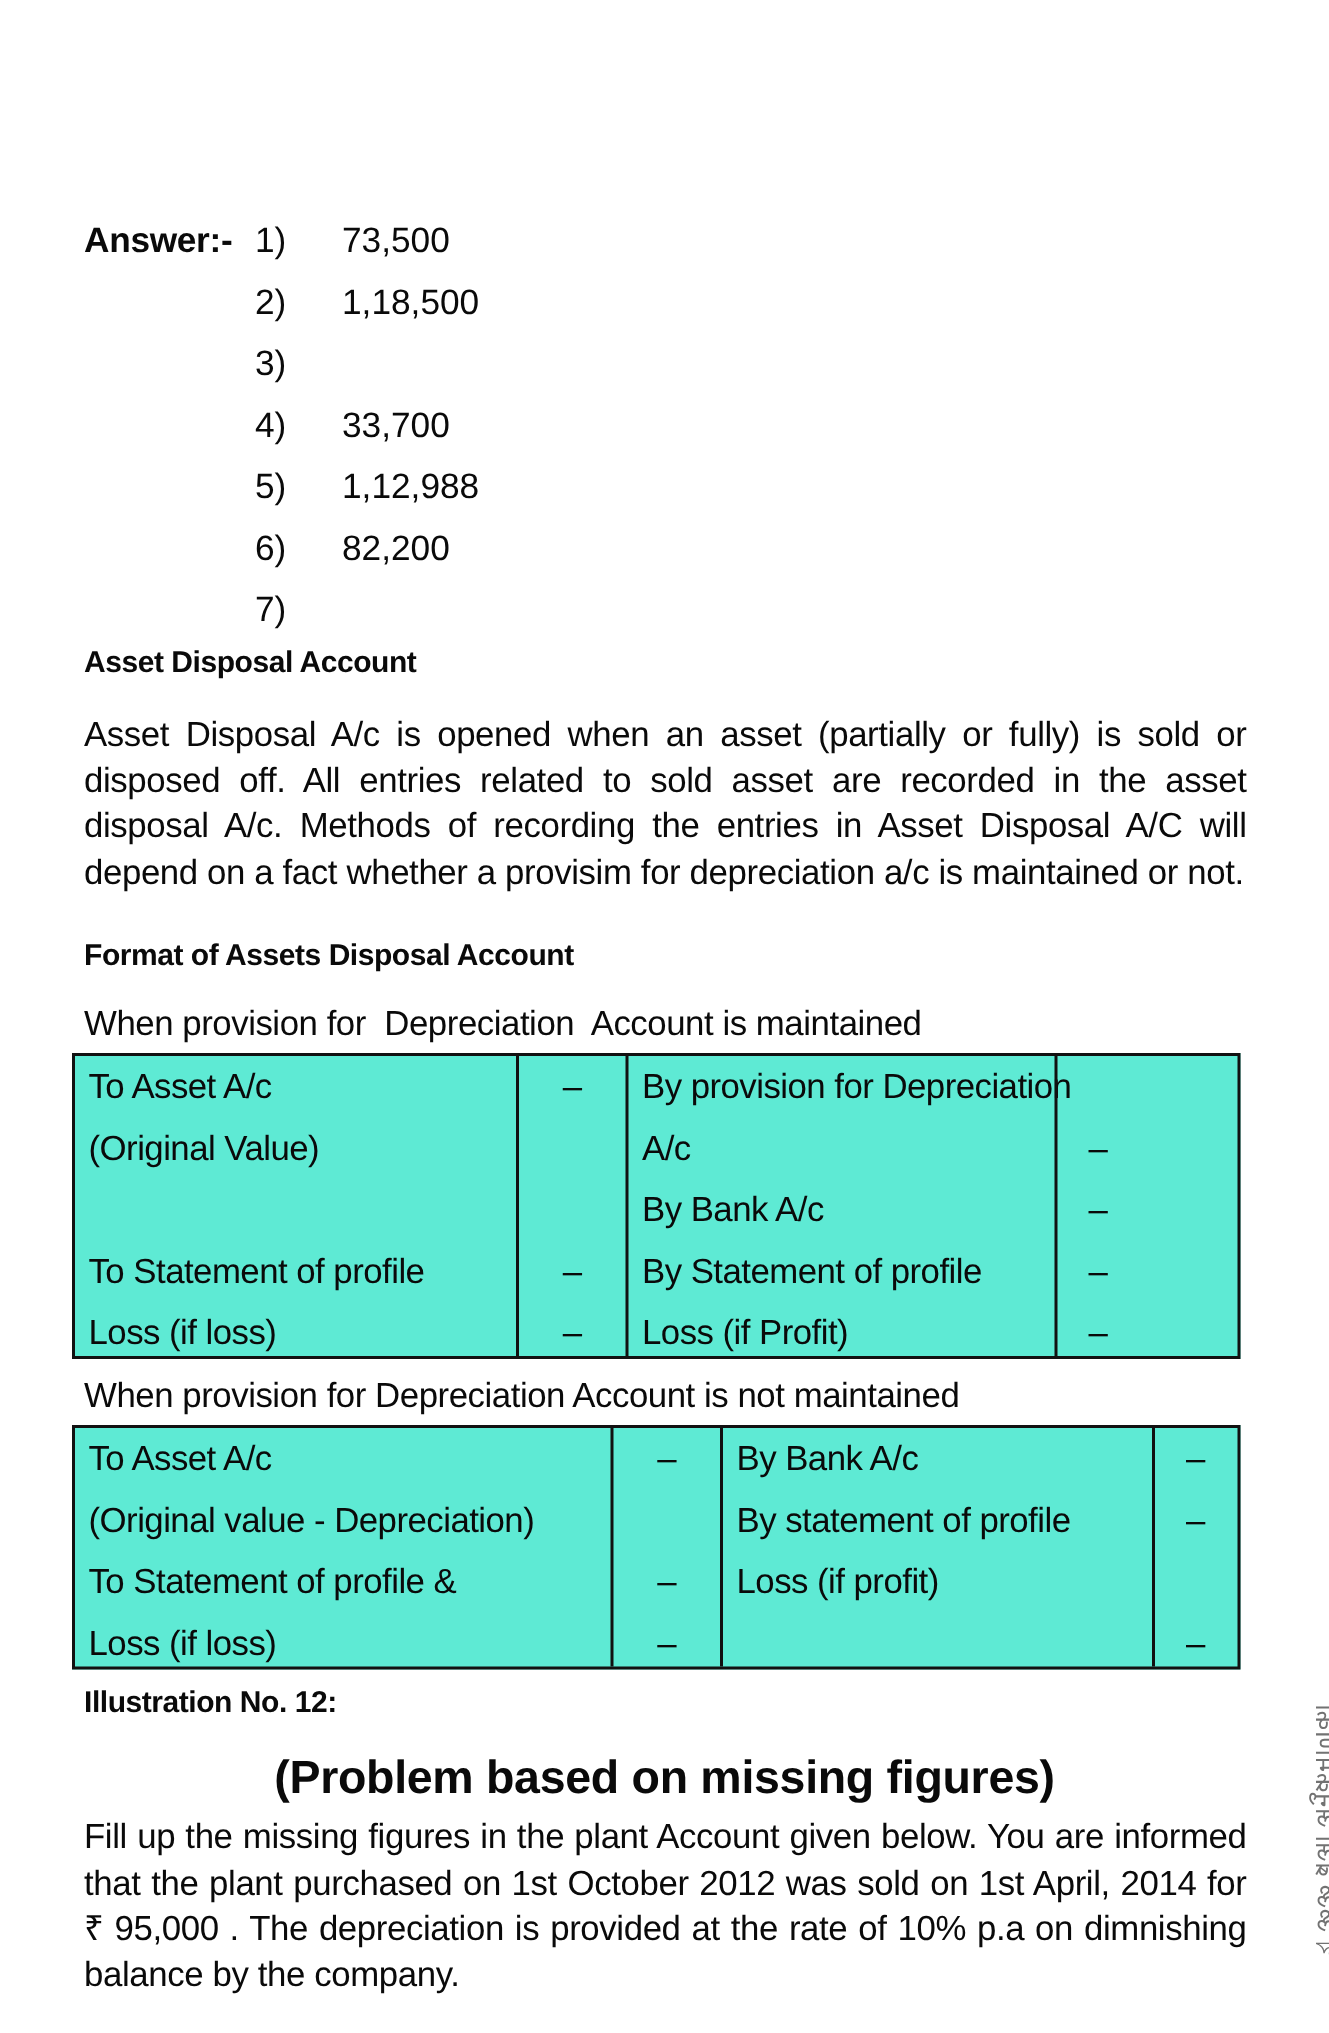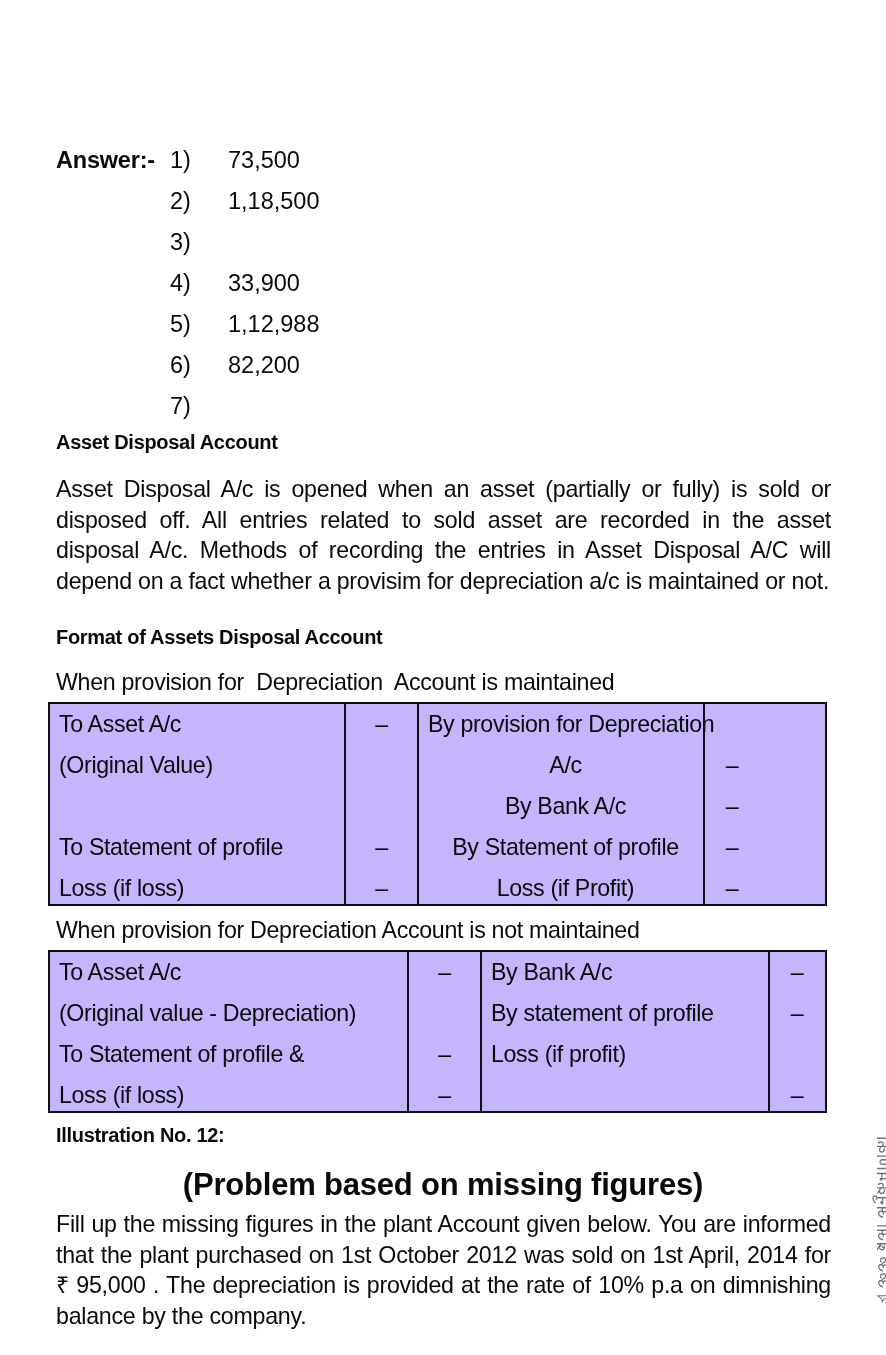--- a/index.html
+++ b/index.html
@@ -95,21 +95,21 @@
     font-size: 31px;
     letter-spacing: -0.2px;
   }
 
   
   .ledger {
     position: absolute;
     border: 2.4px solid #111111;
     box-sizing: border-box;
     display: flex;
-    background: #c4b5fd;
+    background: #5eead4;
   }
   .ledger .col {
     box-sizing: border-box;
     position: relative;
     padding: 0;
   }
   .ledger .col + .col {
     border-left: 2.4px solid #111111;
   }
   .cell-line {
@@ -131,21 +131,21 @@
 
   
   #table-1 {
     left: 48px;
     top: 702px;
     width: 779px;
     height: 204px;
   }
   #t1-c1 { width: 294px; }
   #t1-c2 { width: 73px; }
-  #t1-c3 { width: 286px; text-align: center; }
+  #t1-c3 { width: 286px; }
   #t1-c4 { width: 56px; }
 
   
   #table-2 {
     left: 48px;
     top: 950px;
     width: 779px;
     height: 163px;
   }
   #t2-c1 { width: 357px; }
@@ -188,21 +188,21 @@
     </div>
     <div class="answer-row">
       <span class="answer-num indent">2)</span>
       <span class="answer-val">1,18,500</span>
     </div>
     <div class="answer-row">
       <span class="answer-num indent">3)</span>
     </div>
     <div class="answer-row">
       <span class="answer-num indent">4)</span>
-      <span class="answer-val">33,900</span>
+      <span class="answer-val">33,700</span>
     </div>
     <div class="answer-row">
       <span class="answer-num indent">5)</span>
       <span class="answer-val">1,12,988</span>
     </div>
     <div class="answer-row">
       <span class="answer-num indent">6)</span>
       <span class="answer-val">82,200</span>
     </div>
     <div class="answer-row">

